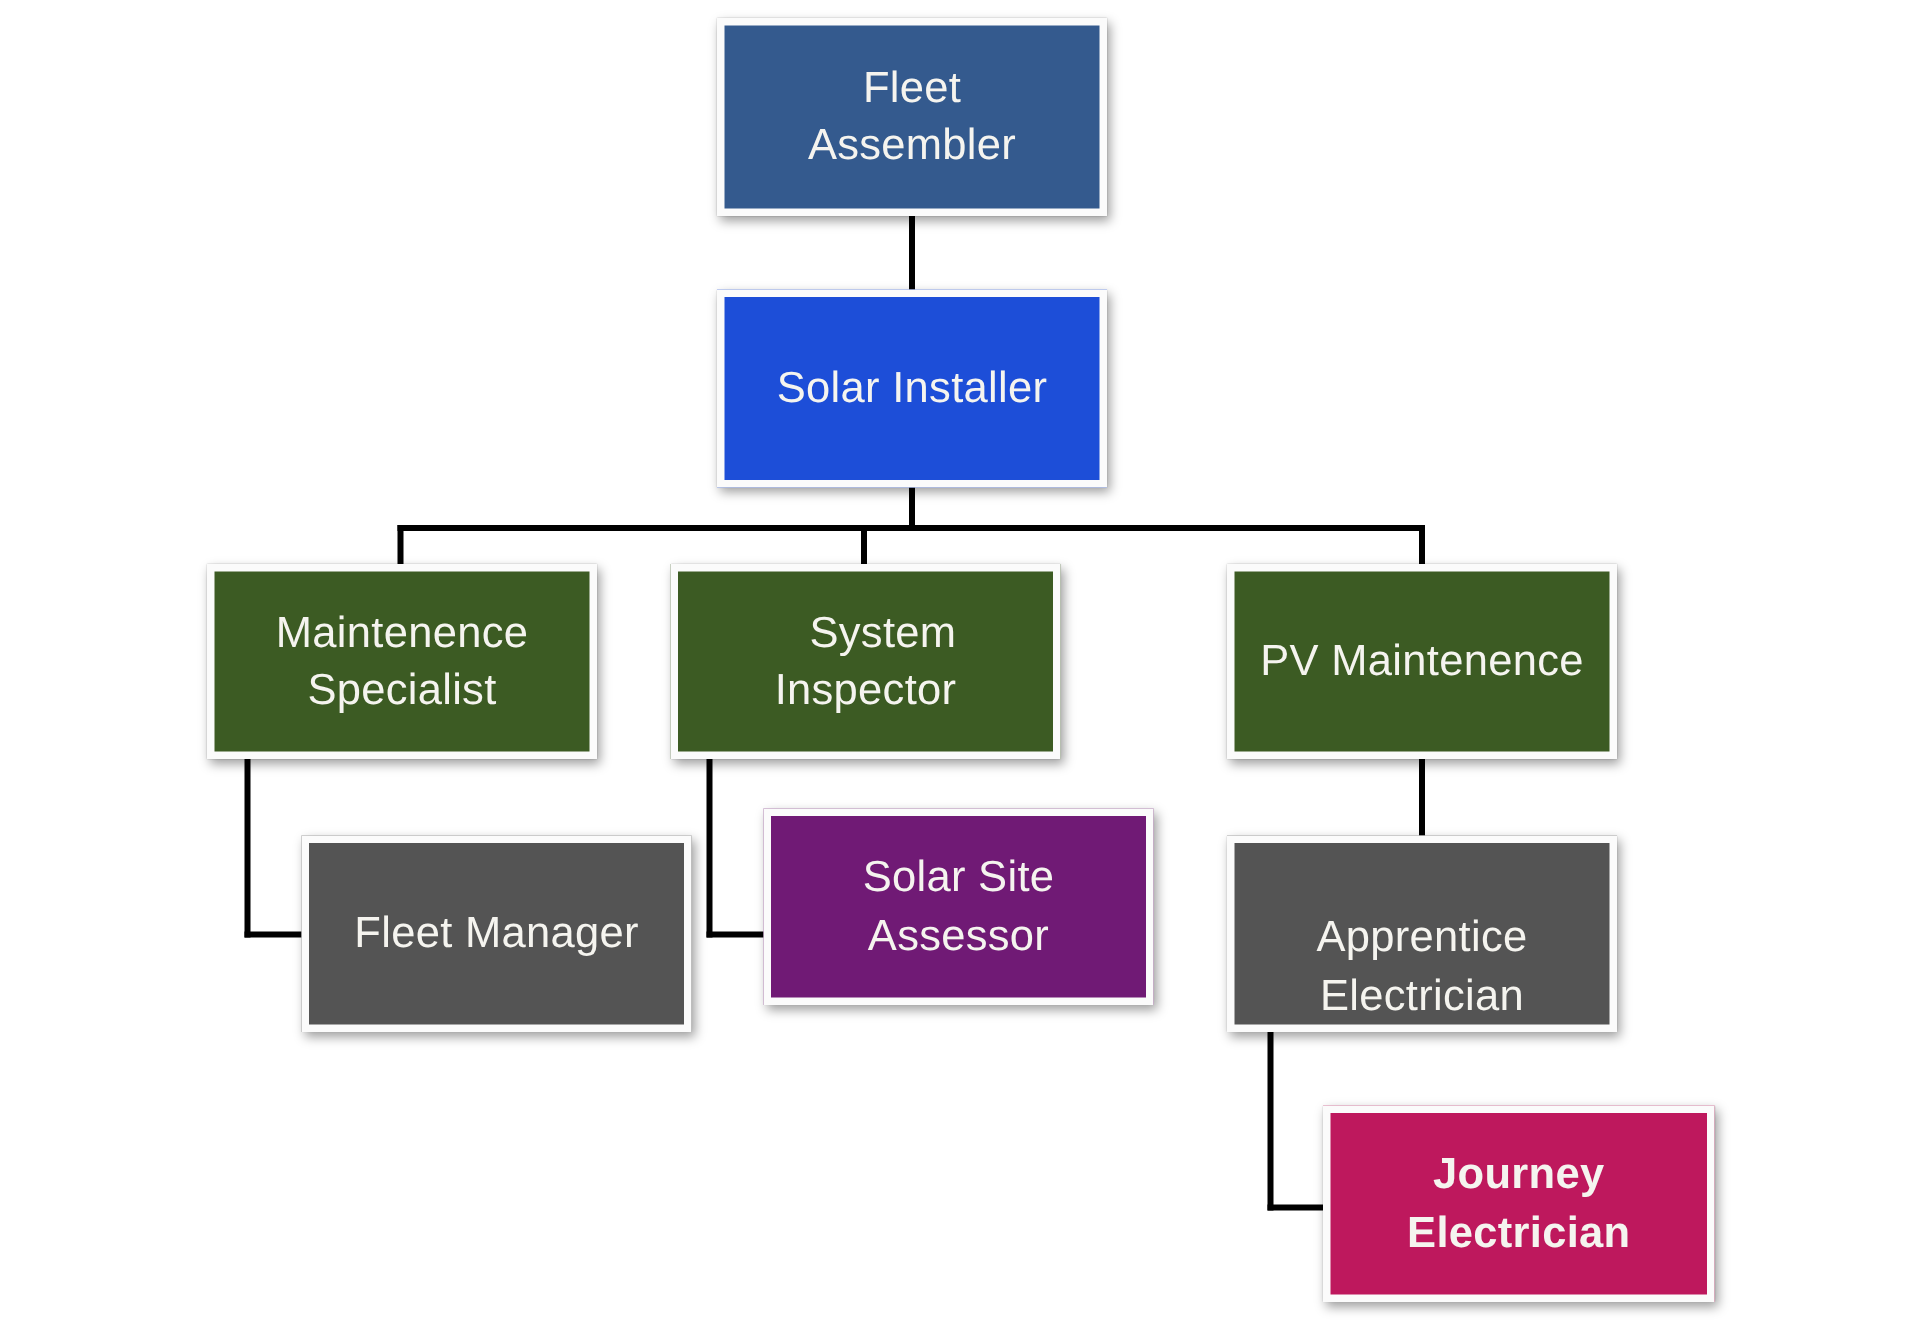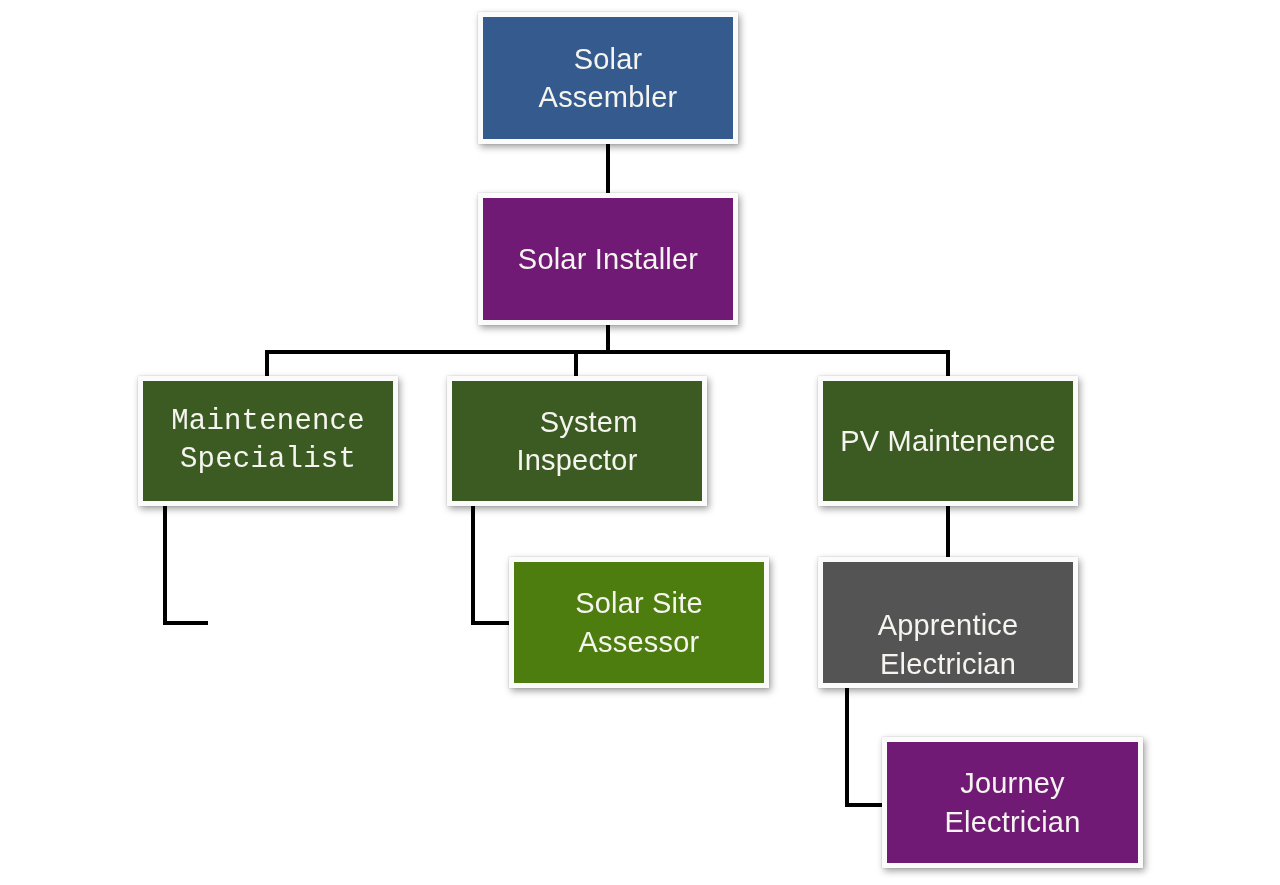--- a/index.html
+++ b/index.html
@@ -57,51 +57,54 @@
 
   <div class="edge" style="left:471px; top:502px; width:4px; height:123px;"></div>
   <div class="edge" style="left:471px; top:621px; width:45px; height:4px;"></div>
 
   <div class="edge" style="left:946px; top:502px; width:4px; height:60px;"></div>
 
   <div class="edge" style="left:845px; top:684px; width:4px; height:123px;"></div>
   <div class="edge" style="left:845px; top:803px; width:45px; height:4px;"></div>
 
   <div class="node" style="left: 478px; top: 12px; width: 260px; height: 132px; background-color: rgb(52, 90, 142);">
-    <span class="label">Solar
+    <span class="label">Fleet
 Assembler</span>
   </div>
 
-  <div class="node" style="left: 478px; top: 193px; width: 260px; height: 132px; background-color: #701a75;">
+  <div class="node" style="left: 478px; top: 193px; width: 260px; height: 132px; background-color: #1d4ed8;">
     <span class="label">Solar Installer</span>
   </div>
 
-  <div class="node" style="left: 138px; top: 376px; width: 260px; height: 130px; background-color: rgb(60, 91, 35); font-family: Liberation Mono, monospace;">
+  <div class="node" style="left: 138px; top: 376px; width: 260px; height: 130px; background-color: rgb(60, 91, 35);">
     <span class="label">Maintenence
 Specialist</span>
   </div>
 
   <div class="node" style="left: 447px; top: 376px; width: 260px; height: 130px; background-color: rgb(60, 91, 35); text-align: right;">
     <span class="label">System
 Inspector</span>
   </div>
 
   <div class="node" style="left: 818px; top: 376px; width: 260px; height: 130px; background-color: rgb(60, 91, 35);">
     <span class="label">PV Maintenence</span>
   </div>
 
+  <div class="node" style="left: 201px; top: 557px; width: 260px; height: 131px; background-color: rgb(84, 84, 84);">
+    <span class="label">Fleet Manager</span>
+  </div>
 
-  <div class="node" style="left: 509px; top: 557px; width: 260px; height: 131px; background-color: #4d7c0f;">
+  <div class="node" style="left: 509px; top: 539px; width: 260px; height: 131px; background-color: #701a75;">
     <span class="label">Solar Site
 Assessor</span>
   </div>
 
   <div class="node" style="left: 818px; top: 557px; width: 260px; height: 131px; background-color: rgb(84, 84, 84); align-items: flex-end;">
     <span class="label">Apprentice
 Electrician</span>
   </div>
 
-  <div class="node" style="left: 882px; top: 737px; width: 261px; height: 131px; background-color: #701a75;">
+  <div class="node" style="left: 882px; top: 737px; width: 261px; height: 131px; background-color: #be185d; font-weight: bold;">
     <span class="label">Journey
 Electrician</span>
   </div>
 
 </div>
 
 </body></html>

